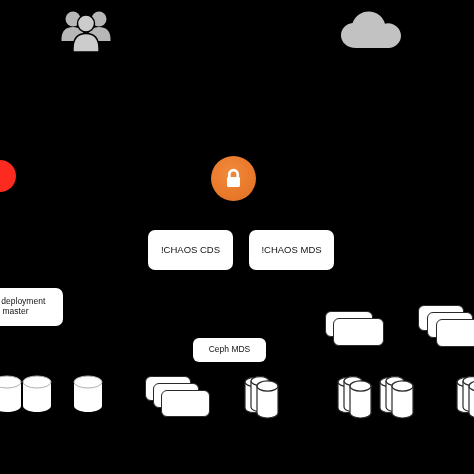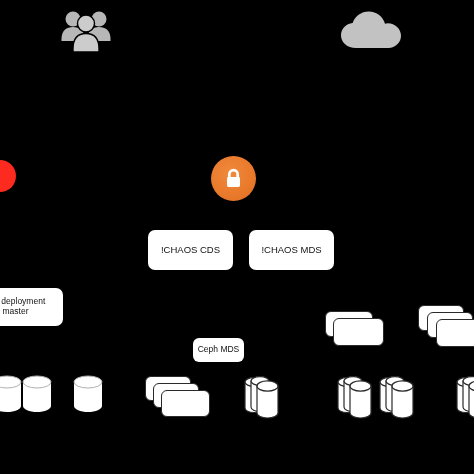--- a/index.html
+++ b/index.html
@@ -25,21 +25,21 @@
     align-items: center;
     justify-content: center;
     text-align: center;
     line-height: 1.15;
     box-sizing: border-box;
     padding: 2px 4px;
     font-family: "Liberation Sans", sans-serif;
   }
   .labelbox.cds   { left: 148px; top: 230px; width: 85px; height: 40px; font-size: 9.5px; }
   .labelbox.mds   { left: 249px; top: 230px; width: 85px; height: 40px; font-size: 9.5px; }
-  .labelbox.cephmds { left: 193px; top: 338px; width: 51px; height: 24px; font-size: 8.5px; border-radius: 6px;}
+  .labelbox.cephmds { left: 193px; top: 338px; width: 73px; height: 24px; font-size: 8.5px; border-radius: 6px;}
   .labelbox.rackdep {
     left: -32px; top: 288px; width: 95px; height: 38px;
     font-size: 8.5px; border-radius: 7px;
     justify-content: center;
   }
   
   .lock-circle {
     position: absolute;
     left: 211px; top: 156px;
     width: 45px; height: 45px;

